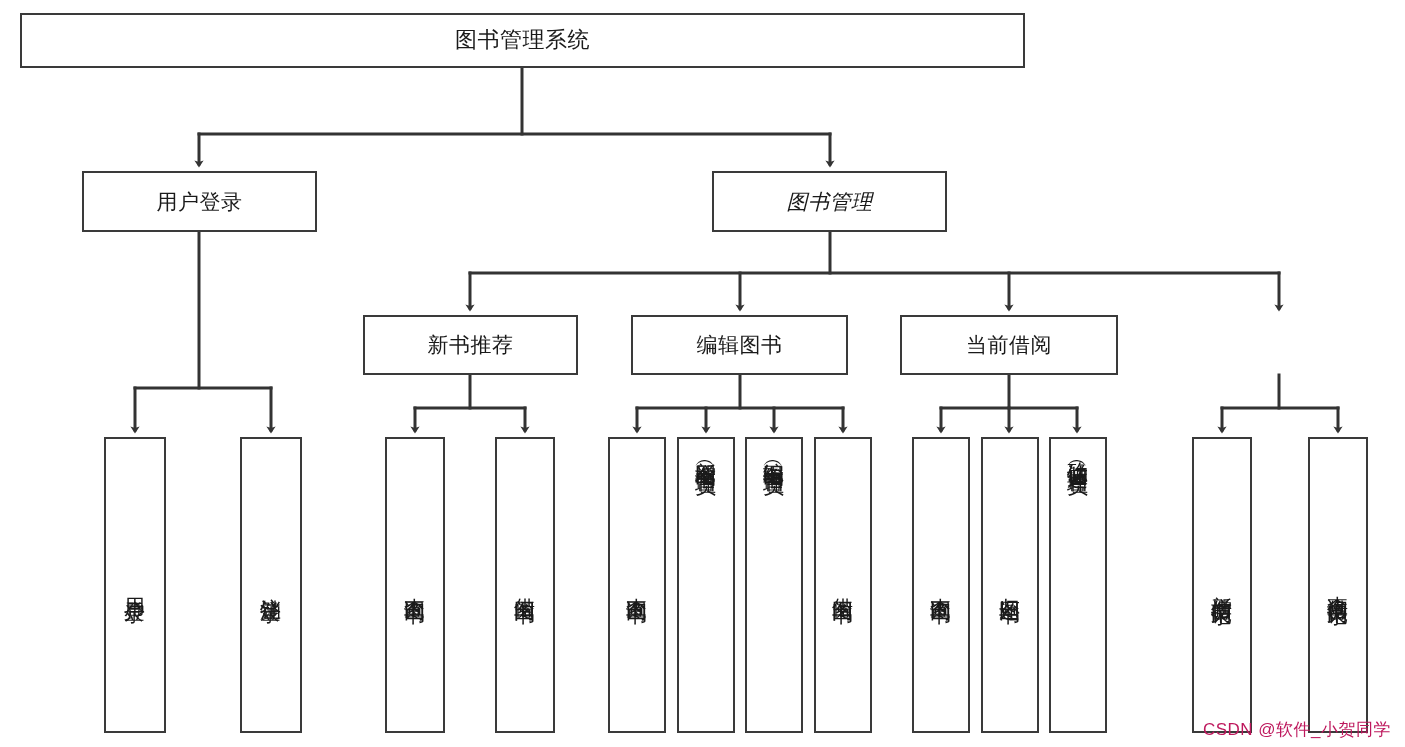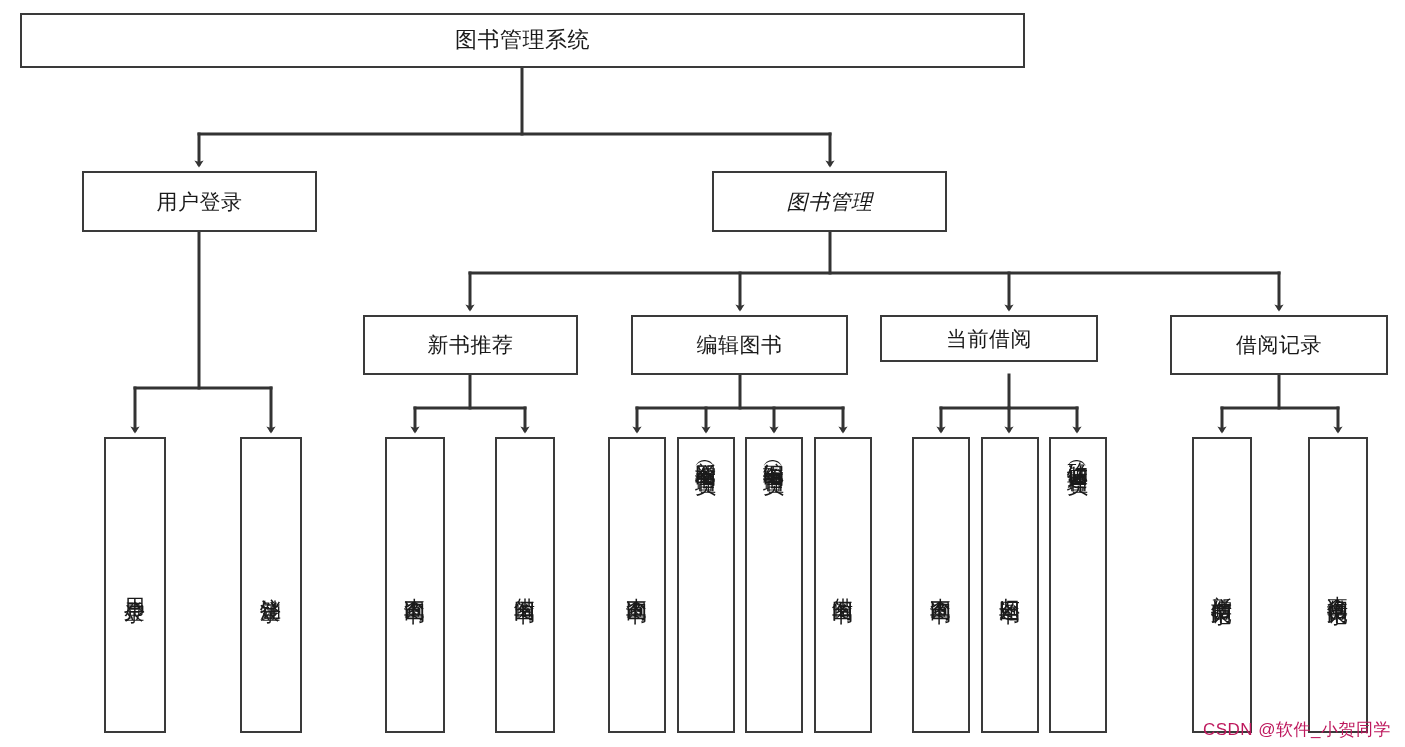--- a/index.html
+++ b/index.html
@@ -150,27 +150,24 @@
   </div>
 
   <div class="node horiz" style="left:363px; top:315px; width:215px; height:60px;justify-content:center;">
     <span class="label">新书推荐</span>
   </div>
 
   <div class="node horiz" style="left:631px; top:315px; width:217px; height:60px;">
     <span class="label">编辑图书</span>
   </div>
 
-  <div class="node horiz" style="left:880px; top:315px; width:218px; height:47px;">
+  <div class="node horiz" style="left:900px; top:315px; width:218px; height:60px;">
     <span class="label">当前借阅</span>
   </div>
 
-  <div class="node horiz" style="left:1170px; top:315px; width:218px; height:60px;">
-    <span class="label">借阅记录</span>
-  </div>
 
   <div class="node vert mid" style="left:104px; top:437px; width:62px; height:296px;">
     <span class="label">用户登录</span>
   </div>
 
   <div class="node vert mid" style="left:240px; top:437px; width:62px; height:296px;">
     <span class="label">注销登录</span>
   </div>
 
   <div class="node vert mid" style="left:385px; top:437px; width:60px; height:296px;">

